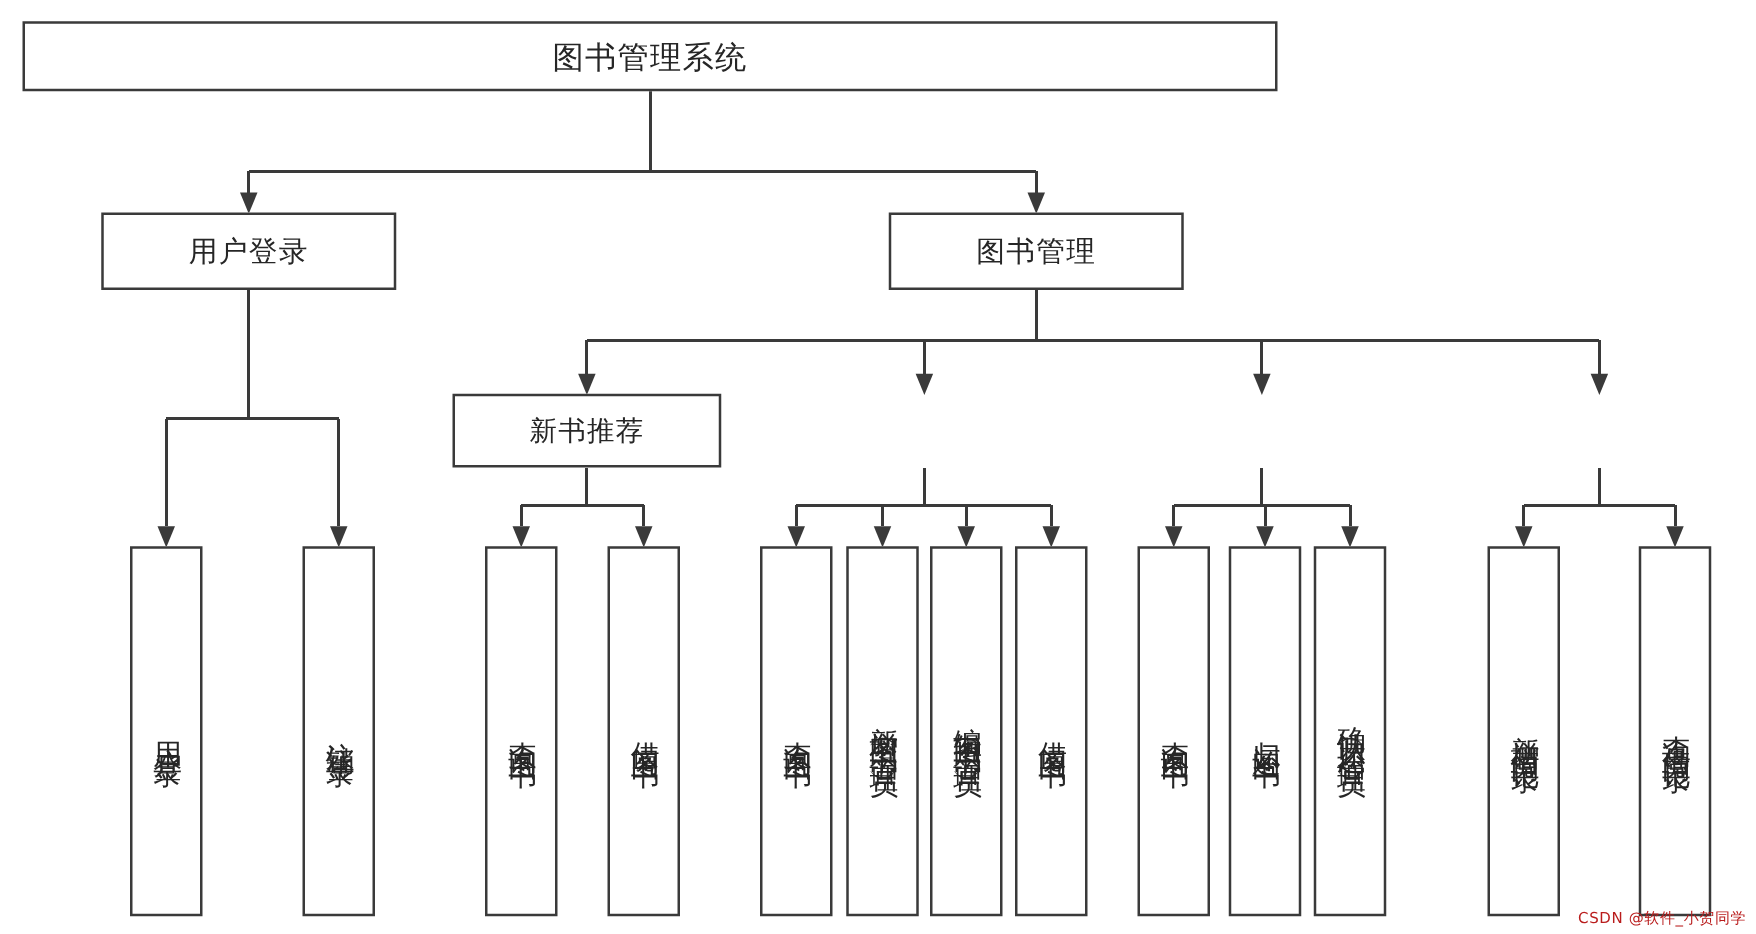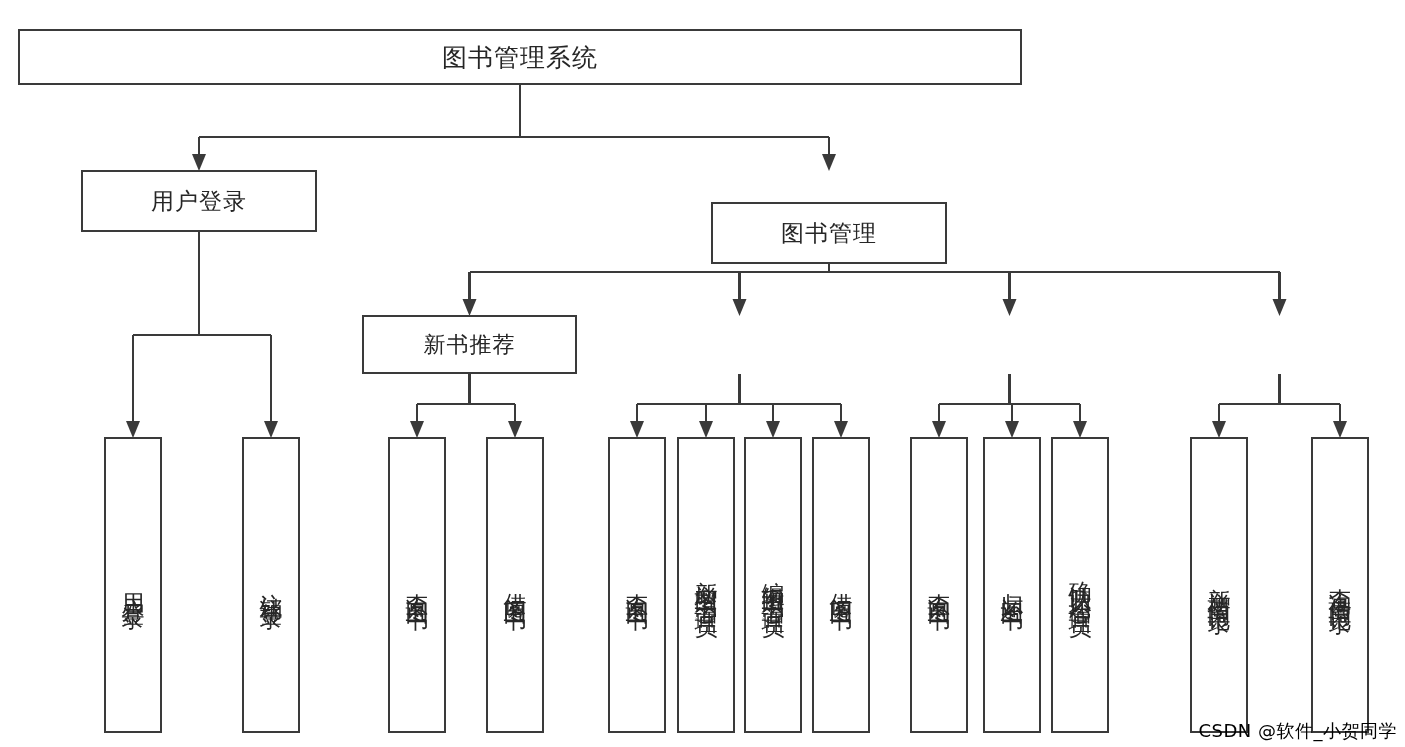--- a/index.html
+++ b/index.html
@@ -61,22 +61,22 @@
     display: block;
   }
   .node .htext {
     white-space: nowrap;
     display: block;
   }
   #watermark {
     position: absolute;
     right: 8px;
     bottom: 4px;
-    font-size: 18px;
-    color: #000000;
+    font-size: 12px;
+    color: #b91c1c;
     letter-spacing: 0.5px;
     white-space: nowrap;
     z-index: 3;
   }
 </style>
 </head>
 <body>
 
 <div id="canvas">
   <svg id="edges" viewBox="0 0 1405 747" xmlns="http://www.w3.org/2000/svg">
@@ -127,28 +127,28 @@
       <line x1="1080" y1="404" x2="1080" y2="421" stroke="#3a3a3a" stroke-width="2.4" shape-rendering="crispEdges"></line>
       <polygon points="1073,421 1087,421 1080,438" fill="#3a3a3a"></polygon>
       <line x1="1279.5" y1="374" x2="1279.5" y2="404" stroke="#3a3a3a" stroke-width="2.4" shape-rendering="crispEdges"></line>
       <line x1="1219" y1="404" x2="1340" y2="404" stroke="#3a3a3a" stroke-width="2.4" shape-rendering="crispEdges"></line>
       <line x1="1219" y1="404" x2="1219" y2="421" stroke="#3a3a3a" stroke-width="2.4" shape-rendering="crispEdges"></line>
       <polygon points="1212,421 1226,421 1219,438" fill="#3a3a3a"></polygon>
       <line x1="1340" y1="404" x2="1340" y2="421" stroke="#3a3a3a" stroke-width="2.4" shape-rendering="crispEdges"></line>
       <polygon points="1333,421 1347,421 1340,438" fill="#3a3a3a"></polygon>
     </svg>
 
-  <div class="node level-0" style="left: 18px; top: 29px; width: 1004px; height: 56px; border-color: rgb(58, 58, 58); color: rgb(38, 38, 38);">
+  <div class="node level-0" style="left: 18px; top: 17px; width: 1004px; height: 56px; border-color: rgb(58, 58, 58); color: rgb(38, 38, 38);">
     <span class="htext">图书管理系统</span>
   </div>
 
   <div class="node level-1" style="left: 81px; top: 170px; width: 236px; height: 62px; border-color: rgb(58, 58, 58); color: rgb(38, 38, 38);">
     <span class="htext">用户登录</span>
   </div>
-  <div class="node level-1" style="left: 711px; top: 170px; width: 236px; height: 62px; border-color: rgb(58, 58, 58); color: rgb(38, 38, 38); margin-top: 32px;">
+  <div class="node level-1" style="left: 711px; top: 170px; width: 236px; height: 62px; border-color: rgb(58, 58, 58); color: rgb(38, 38, 38);">
     <span class="htext">图书管理</span>
   </div>
 
   <div class="node level-2" style="left: 362px; top: 315px; width: 215px; height: 59px; border-color: rgb(58, 58, 58); color: rgb(38, 38, 38); justify-content: center;">
     <span class="htext">新书推荐</span>
   </div>
 
   <div class="node leaf" style="left: 104px; top: 437px; width: 58px; height: 296px; border-color: rgb(58, 58, 58); color: rgb(38, 38, 38);">
     <span class="vtext">用户登录</span>
   </div>

